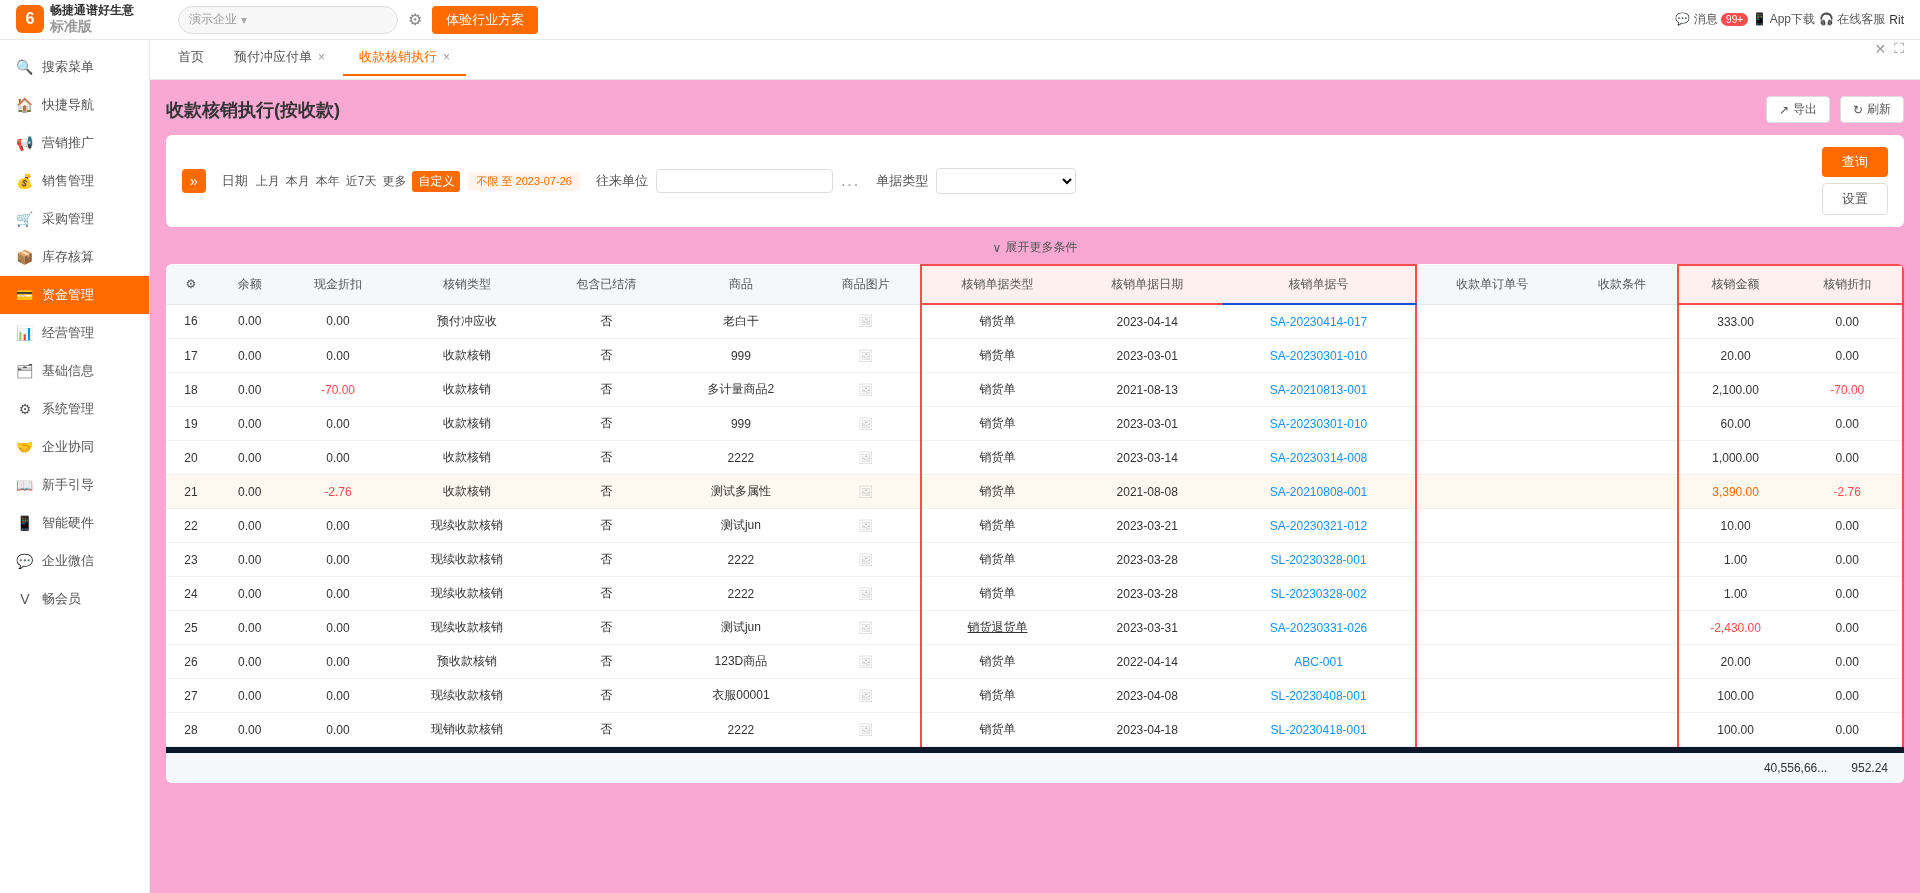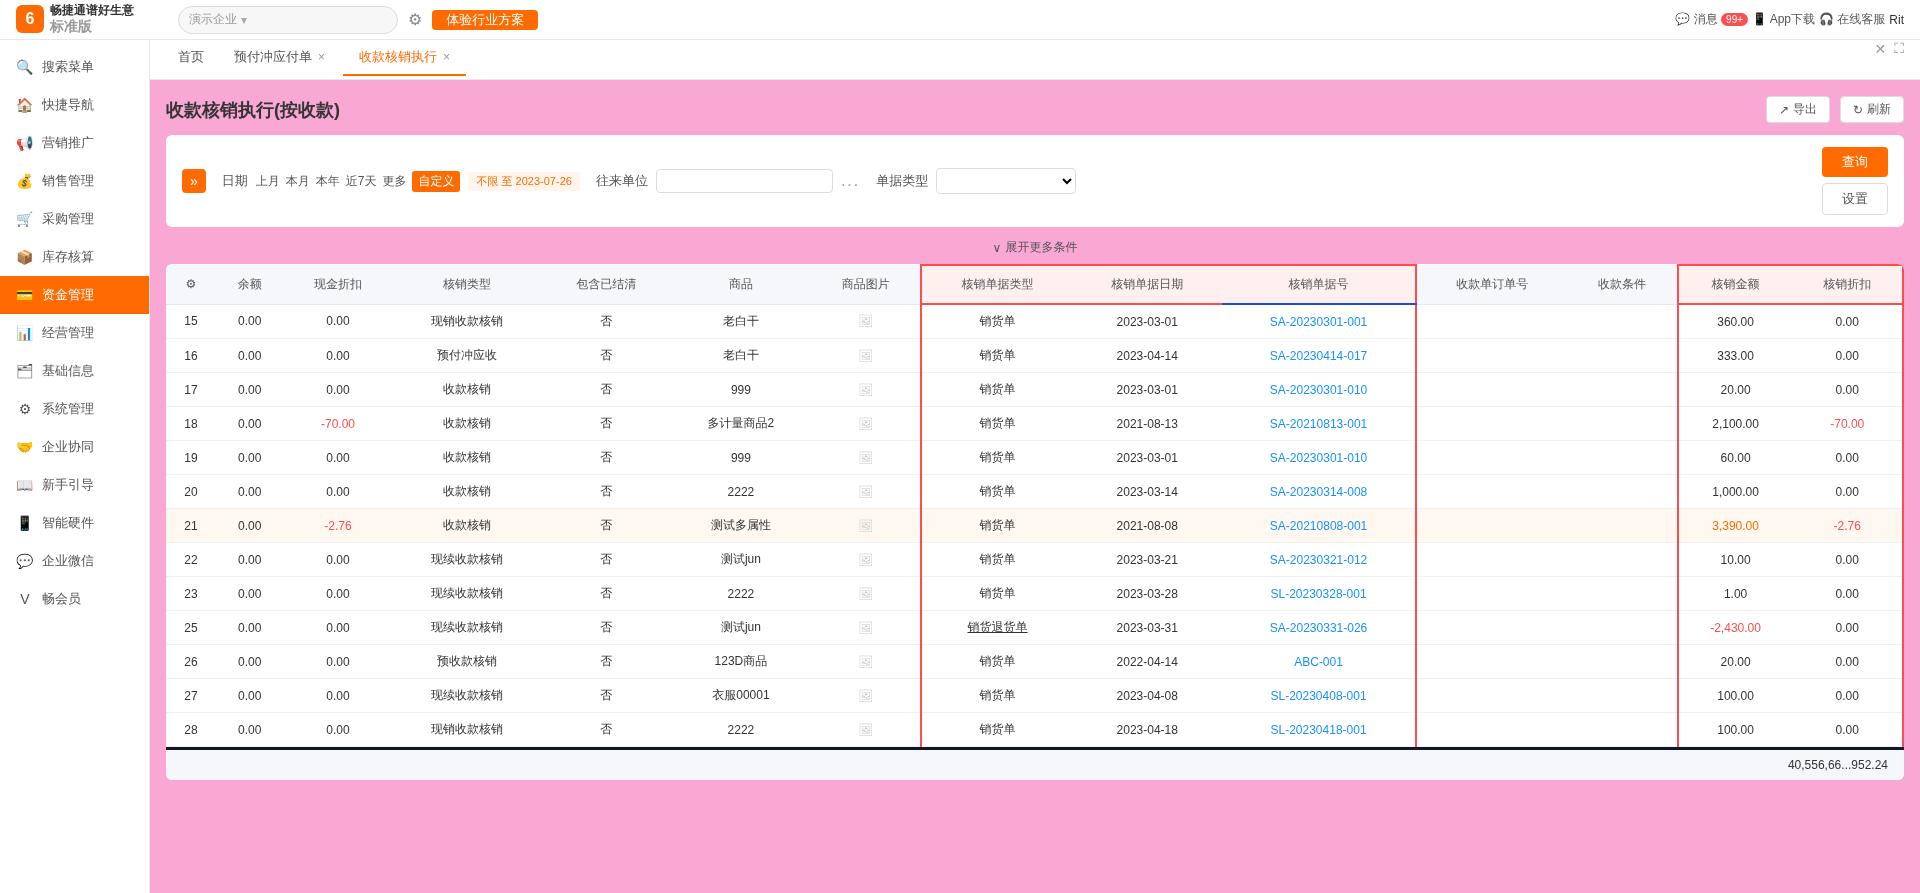--- a/index.html
+++ b/index.html
@@ -45,21 +45,21 @@
       border: 1px solid #ddd;
       border-radius: 14px;
       display: flex;
       align-items: center;
       padding: 0 10px;
       background: #f7f7f7;
       color: #999;
       font-size: 12px;
     }
     .top-bar-btn {
-      height: 20px;
+      height: 28px;
       padding: 0 14px;
       background: #ff6b00;
       color: #fff;
       border: none;
       border-radius: 4px;
       cursor: pointer;
       font-size: 13px;
     }
     .top-bar-right {
       display: flex;
@@ -305,21 +305,22 @@
     .link-blue { color: #1890ff; cursor: pointer; }
     .text-red { color: #ff4d4f; }
     .text-orange { color: #ff6b00; }
 
     
     .table-footer {
       display: flex;
       justify-content: flex-end;
       padding: 8px 16px;
       background: #f5f7fa;
-      border-top: 3px solid #0f172a;
+      border-top: 6px solid #0f172a;
+      gap: 24px;
       font-size: 12px;
     }
     .footer-total {
       color: #333;
     }
 
     
     .page-content::-webkit-scrollbar { width: 6px; height: 6px; }
     .page-content::-webkit-scrollbar-thumb { background: #ccc; border-radius: 3px; }
   </style>
@@ -519,36 +520,20 @@
               <th style="border-left:2px solid #ff4d4f;border-top:2px solid #ff4d4f;border-bottom:2px solid #ff4d4f;background:#fff0f0;">核销单据类型</th>
               <th style="border-top:2px solid #ff4d4f;border-bottom:2px solid #ff4d4f;background:#fff0f0;">核销单据日期</th>
               <th style="border-right:2px solid #ff4d4f;border-top:2px solid #ff4d4f;border-bottom:2px solid #1d4ed8;background:#fff0f0;">核销单据号</th>
               <th>收款单订单号</th>
               <th>收款条件</th>
               <th style="border-left:2px solid #ff4d4f;border-top:2px solid #ff4d4f;border-bottom:2px solid #ff4d4f;background:#fff0f0;">核销金额</th>
               <th style="border-right:2px solid #ff4d4f;border-top:2px solid #ff4d4f;border-bottom:2px solid #ff4d4f;background:#fff0f0;">核销折扣</th>
             </tr>
           </thead>
           <tbody id="table-body">
-          <tr>
-                <td>15</td>
-                <td>0.00</td>
-                <td>0.00</td>
-                <td>现销收款核销</td>
-                <td>否</td>
-                <td>老白干</td>
-                <td style="color: rgb(204, 204, 204);">🖼</td>
-                <td style="border-left: 2px solid rgb(255, 77, 79);">销货单</td>
-                <td>2023-03-01</td>
-                <td class="link-blue" style="border-right: 2px solid rgb(255, 77, 79);">SA-20230301-001</td>
-                <td></td>
-                <td></td>
-                <td style="border-left: 2px solid rgb(255, 77, 79);">360.00</td>
-                <td style="border-right: 2px solid rgb(255, 77, 79);">0.00</td>
-              </tr>
               <tr>
                 <td>16</td>
                 <td>0.00</td>
                 <td>0.00</td>
                 <td>预付冲应收</td>
                 <td>否</td>
                 <td>老白干</td>
                 <td style="color: rgb(204, 204, 204);">🖼</td>
                 <td style="border-left: 2px solid rgb(255, 77, 79);">销货单</td>
                 <td>2023-04-14</td>
@@ -658,20 +643,36 @@
                 <td>23</td>
                 <td>0.00</td>
                 <td>0.00</td>
                 <td>现续收款核销</td>
                 <td>否</td>
                 <td>2222</td>
                 <td style="color: rgb(204, 204, 204);">🖼</td>
                 <td style="border-left: 2px solid rgb(255, 77, 79);">销货单</td>
                 <td>2023-03-28</td>
                 <td class="link-blue" style="border-right: 2px solid rgb(255, 77, 79); margin-top: 20px;">SL-20230328-001</td>
+                <td></td>
+                <td></td>
+                <td style="border-left: 2px solid rgb(255, 77, 79);">1.00</td>
+                <td style="border-right: 2px solid rgb(255, 77, 79);">0.00</td>
+              </tr>
+              <tr>
+                <td>24</td>
+                <td>0.00</td>
+                <td>0.00</td>
+                <td>现续收款核销</td>
+                <td>否</td>
+                <td>2222</td>
+                <td style="color: rgb(204, 204, 204);">🖼</td>
+                <td style="border-left: 2px solid rgb(255, 77, 79);">销货单</td>
+                <td>2023-03-28</td>
+                <td class="link-blue" style="border-right: 2px solid rgb(255, 77, 79);">SL-20230328-002</td>
                 <td></td>
                 <td></td>
                 <td style="border-left: 2px solid rgb(255, 77, 79);">1.00</td>
                 <td style="border-right: 2px solid rgb(255, 77, 79);">0.00</td>
               </tr>
               <tr>
                 <td>25</td>
                 <td>0.00</td>
                 <td>0.00</td>
                 <td>现续收款核销</td>

